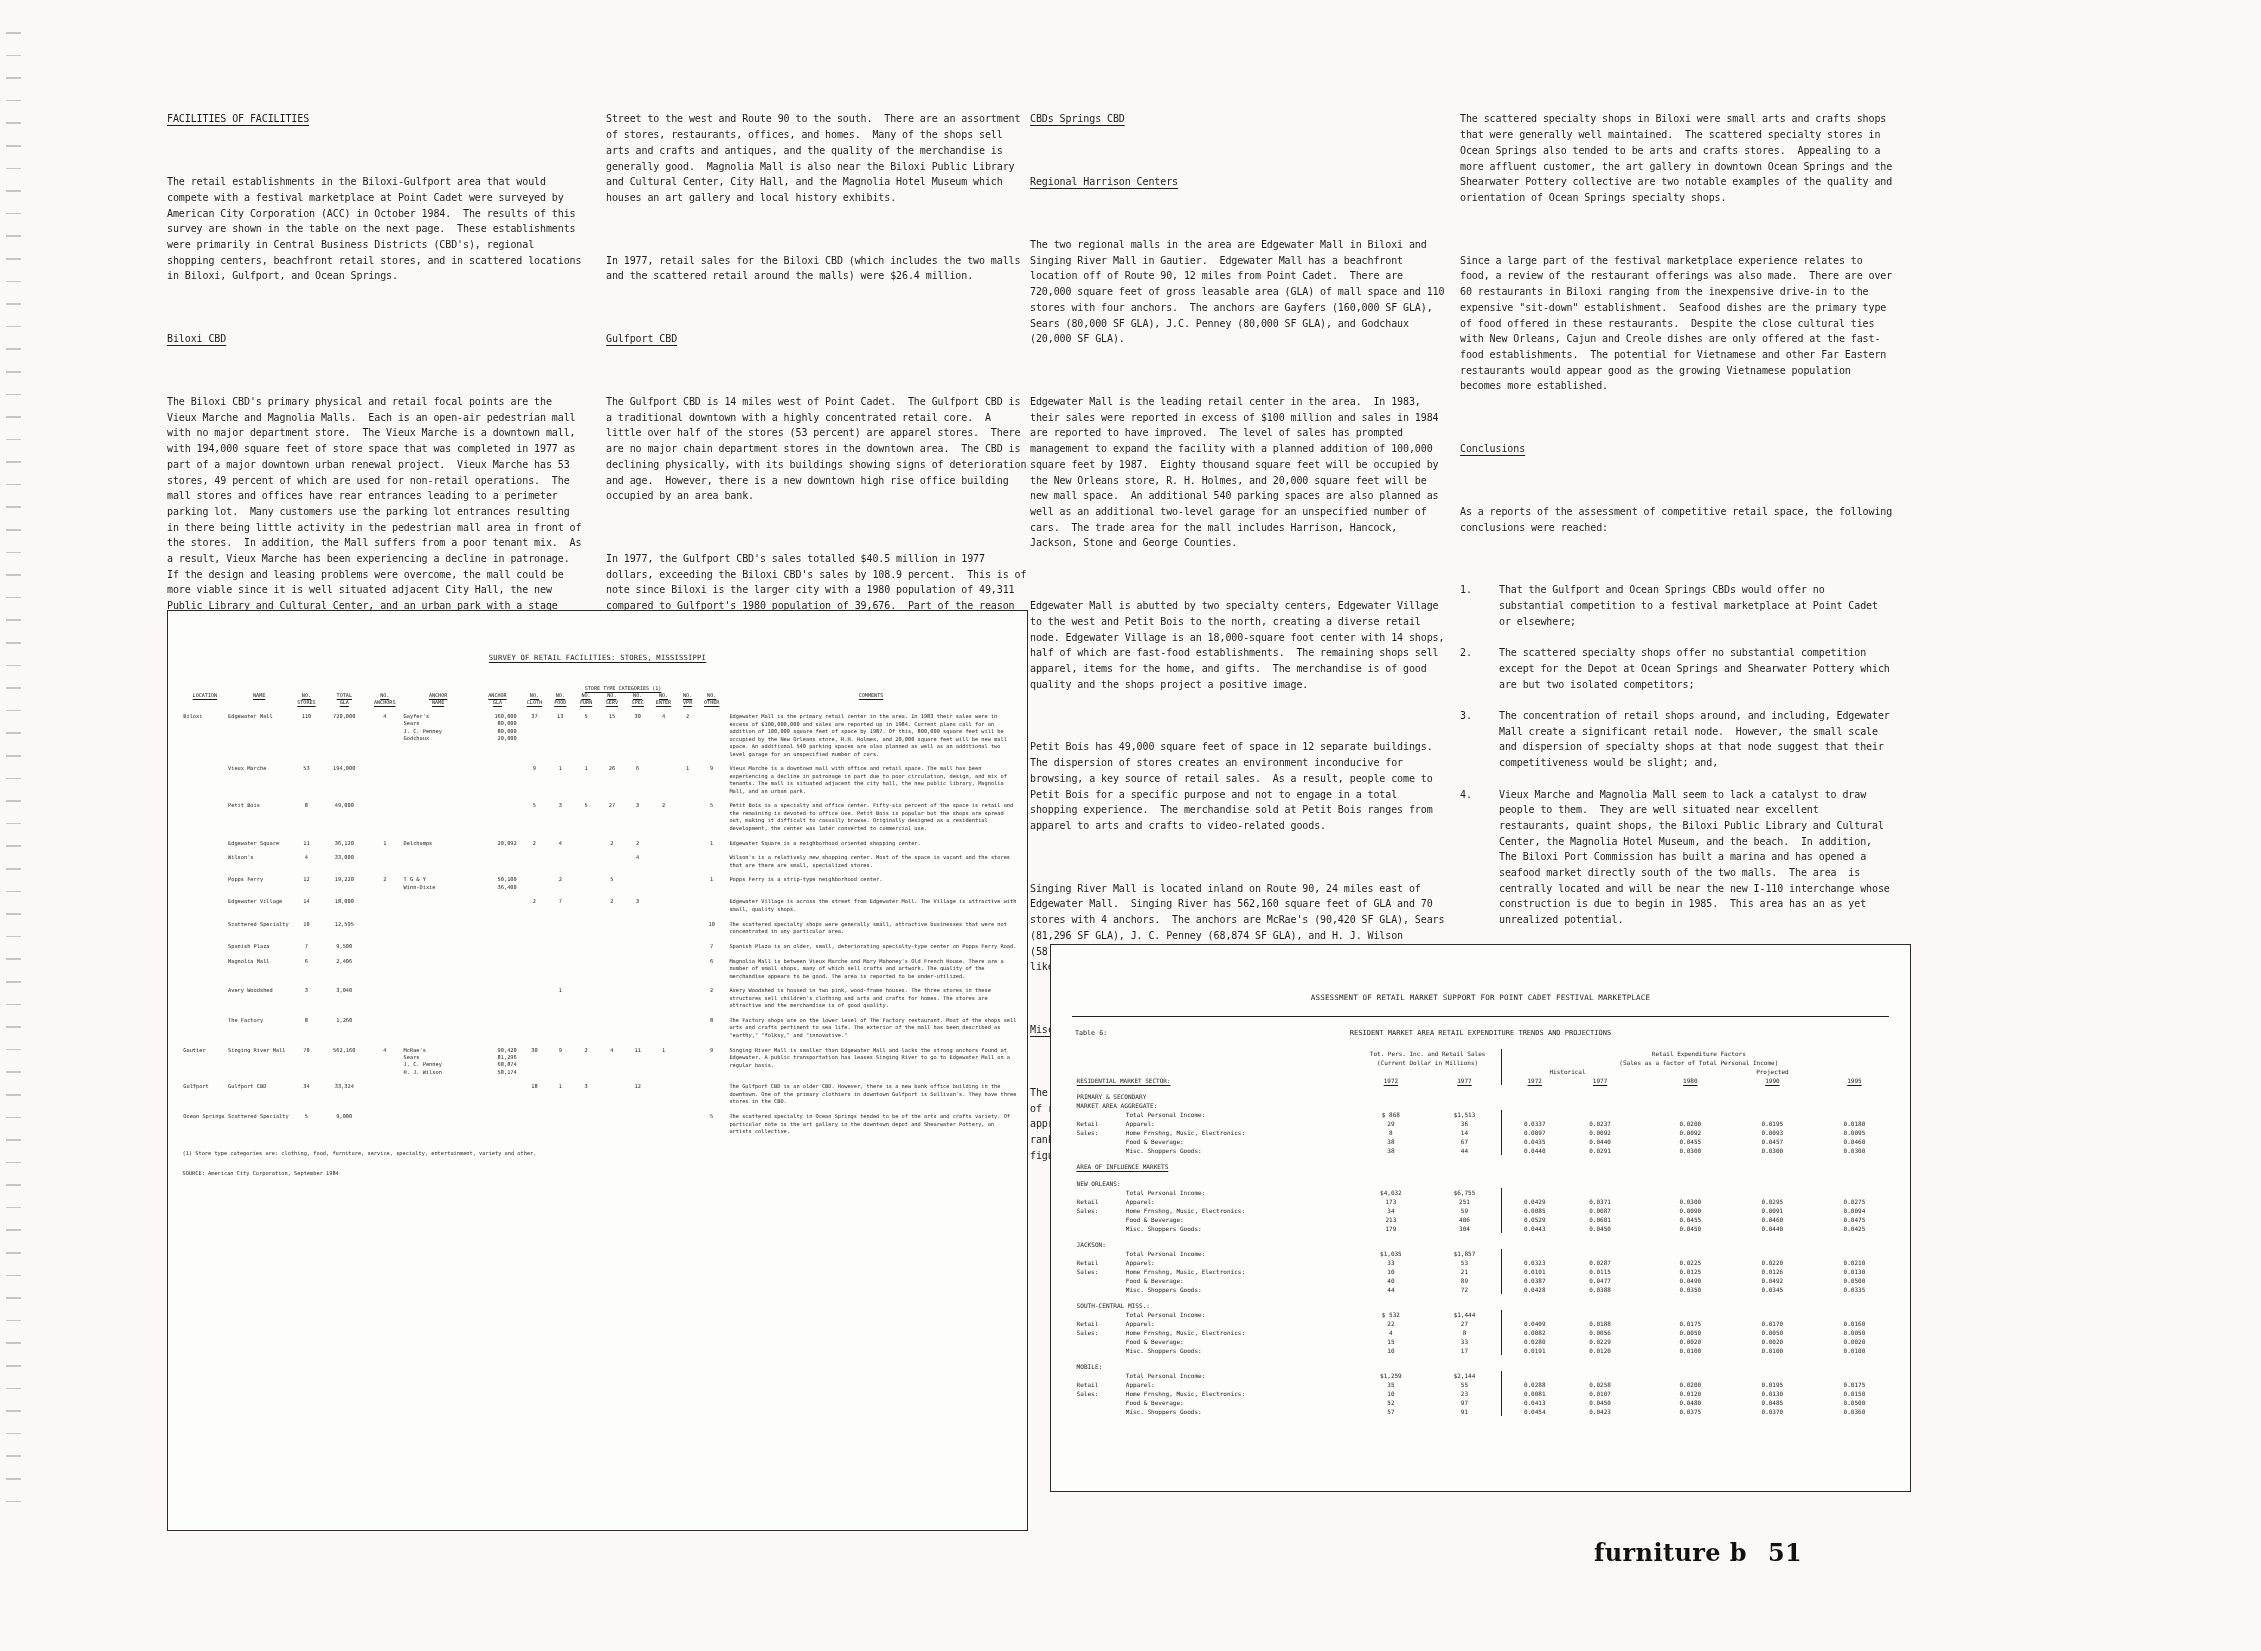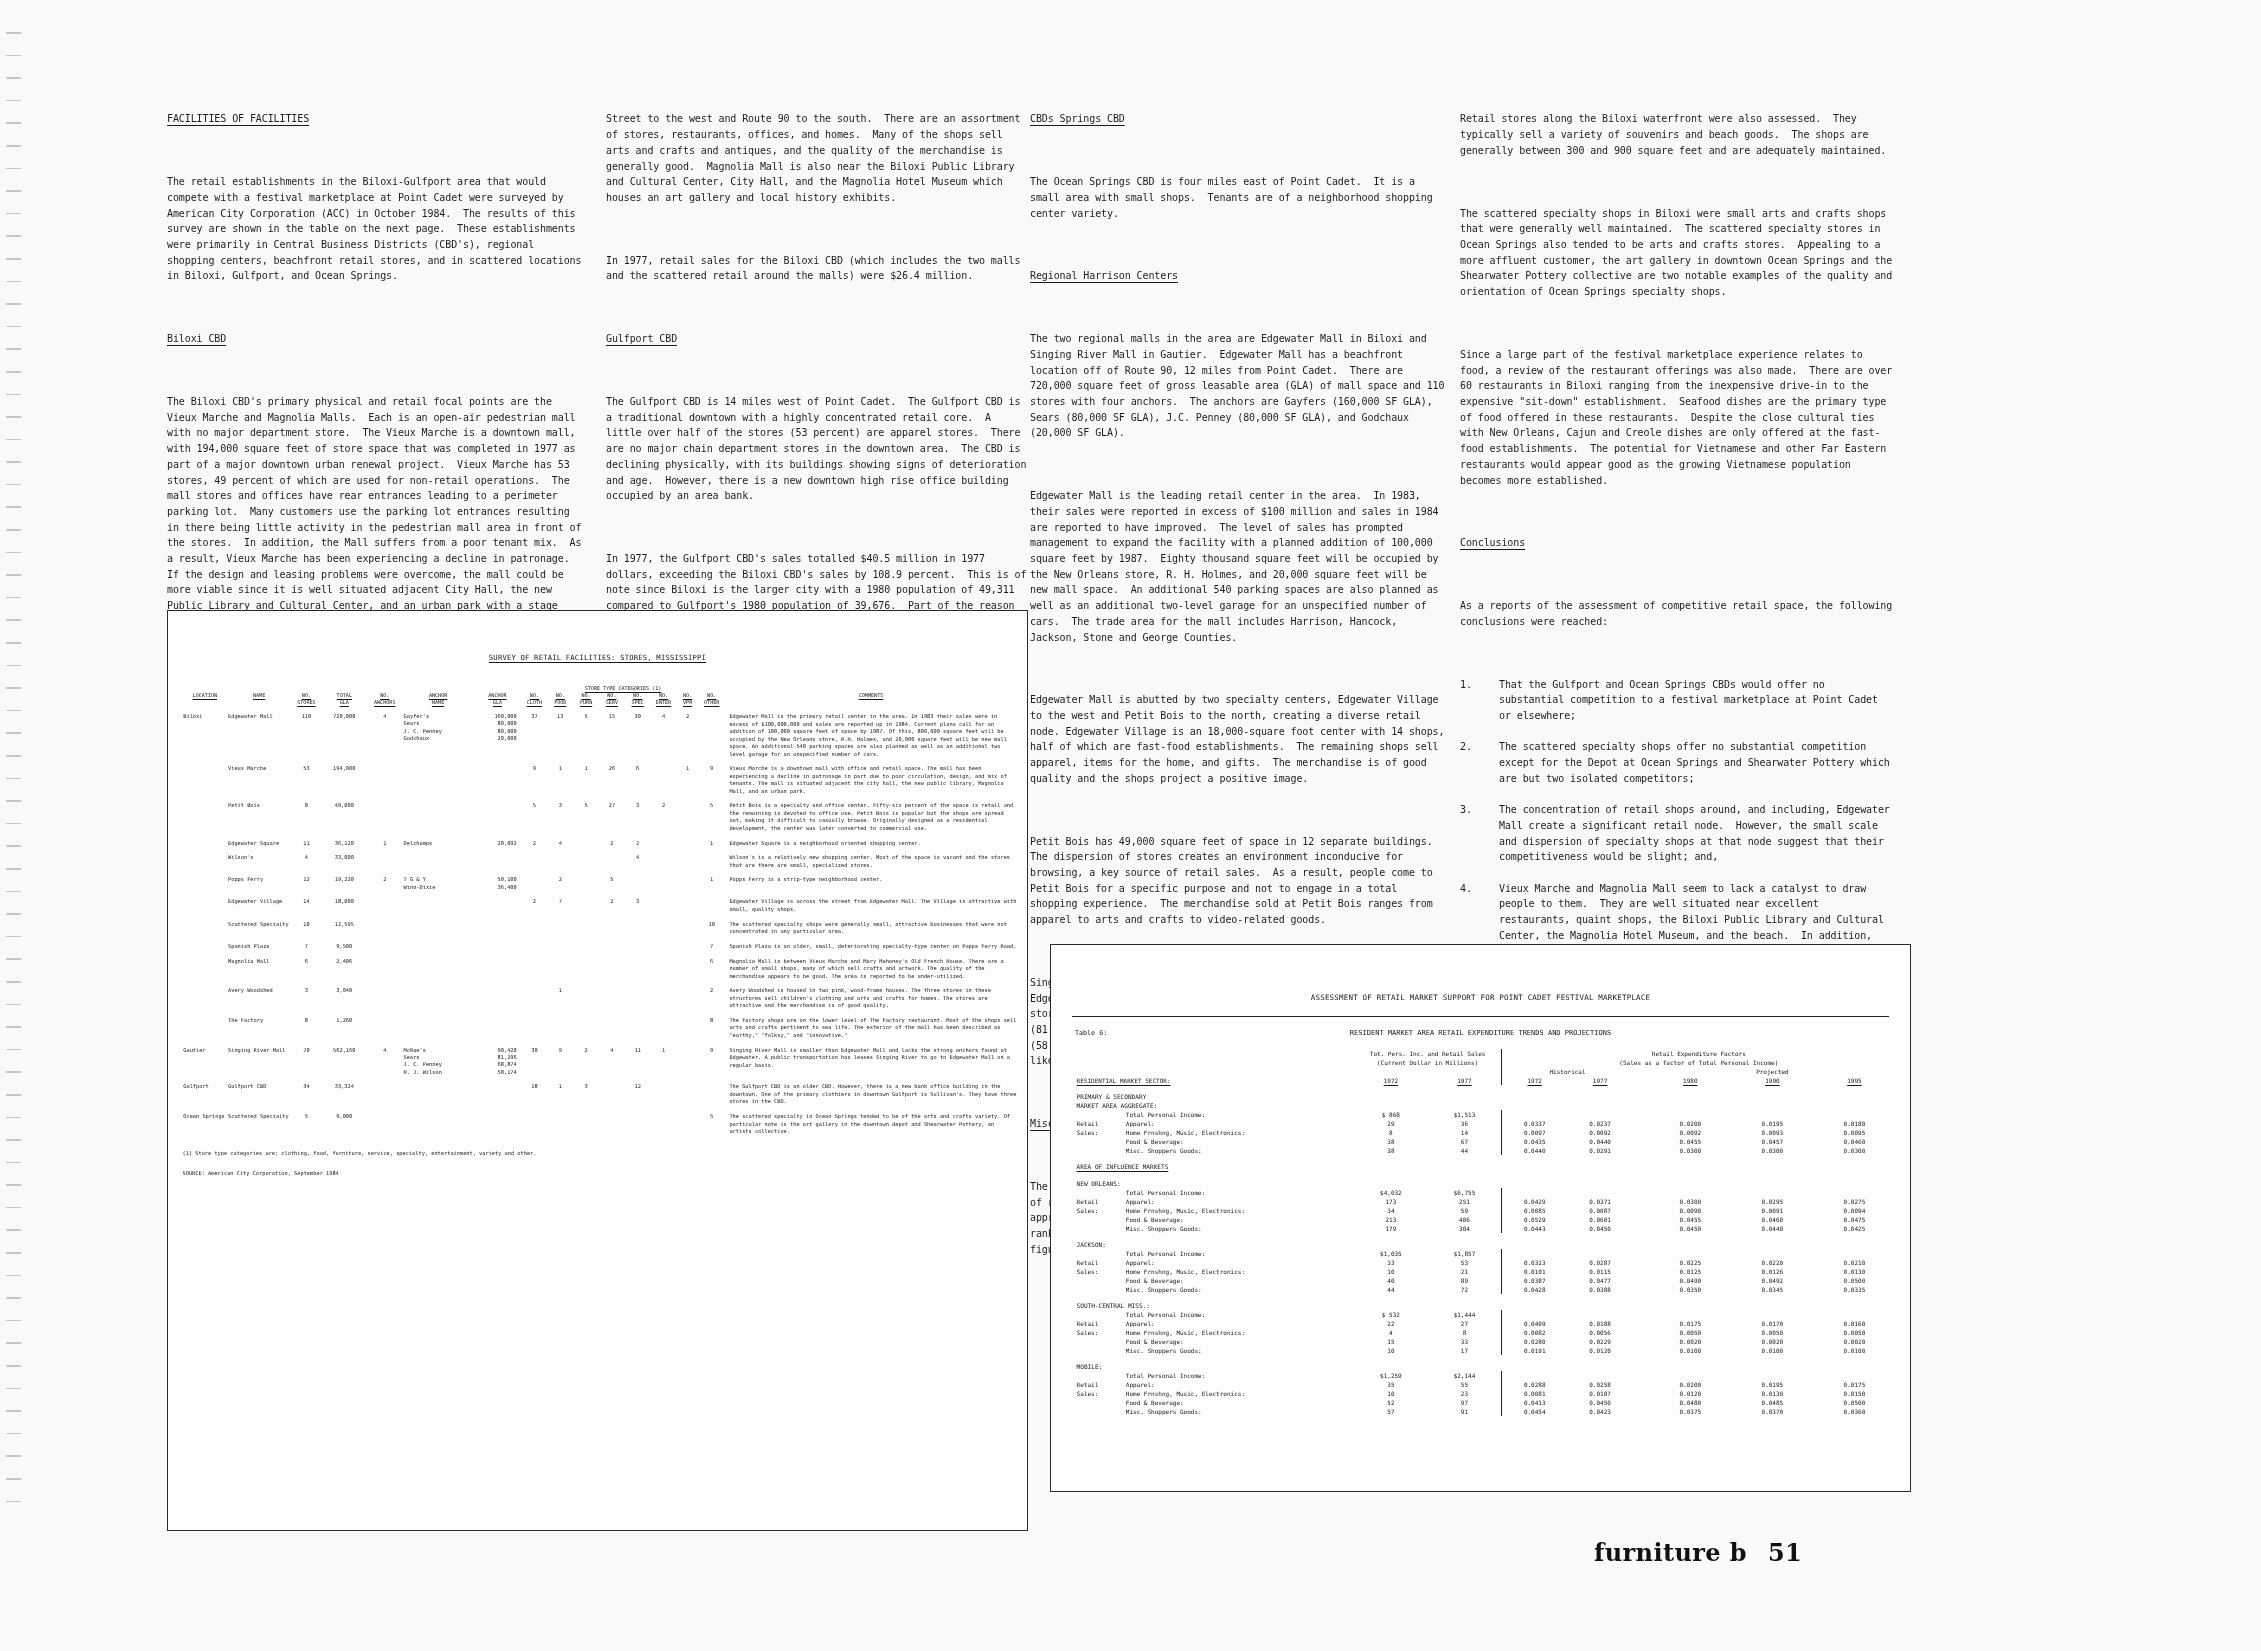--- a/index.html
+++ b/index.html
@@ -184,33 +184,31 @@
   <div class="col c2">
     <p class="para">Street to the west and Route 90 to the south.  There are an assortment of stores, restaurants, offices, and homes.  Many of the shops sell arts and crafts and antiques, and the quality of the merchandise is generally good.  Magnolia Mall is also near the Biloxi Public Library and Cultural Center, City Hall, and the Magnolia Hotel Museum which houses an art gallery and local history exhibits.</p>
     <p class="para">In 1977, retail sales for the Biloxi CBD (which includes the two malls and the scattered retail around the malls) were $26.4 million.</p>
     <span class="hd">Gulfport CBD</span>
     <p class="para">The Gulfport CBD is 14 miles west of Point Cadet.  The Gulfport CBD is a traditional downtown with a highly concentrated retail core.  A little over half of the stores (53 percent) are apparel stores.  There are no major chain department stores in the downtown area.  The CBD is declining physically, with its buildings showing signs of deterioration and age.  However, there is a new downtown high rise office building occupied by an area bank.</p>
     <p class="para">In 1977, the Gulfport CBD's sales totalled $40.5 million in 1977 dollars, exceeding the Biloxi CBD's sales by 108.9 percent.  This is of note since Biloxi is the larger city with a 1980 population of 49,311 compared to Gulfport's 1980 population of 39,676.  Part of the reason for Gulfport's greater sales can no doubt be attributed to the presence of better quality stores in a less disperse, more traditional downtown environment.</p>
   </div>
 
   <div class="col c3">
     <span class="hd">CBDs Springs CBD</span>
-    <p class="para">The Ocean Springs CBD is four miles east of Point Cadet.  It is a small area with small shops.  Tenants are of a neighborhood shopping center variety.</p>
     <span class="hd">Regional Harrison Centers</span>
     <p class="para">The two regional malls in the area are Edgewater Mall in Biloxi and Singing River Mall in Gautier.  Edgewater Mall has a beachfront location off of Route 90, 12 miles from Point Cadet.  There are 720,000 square feet of gross leasable area (GLA) of mall space and 110 stores with four anchors.  The anchors are Gayfers (160,000 SF GLA), Sears (80,000 SF GLA), J.C. Penney (80,000 SF GLA), and Godchaux (20,000 SF GLA).</p>
     <p class="para">Edgewater Mall is the leading retail center in the area.  In 1983, their sales were reported in excess of $100 million and sales in 1984 are reported to have improved.  The level of sales has prompted management to expand the facility with a planned addition of 100,000 square feet by 1987.  Eighty thousand square feet will be occupied by the New Orleans store, R. H. Holmes, and 20,000 square feet will be new mall space.  An additional 540 parking spaces are also planned as well as an additional two-level garage for an unspecified number of cars.  The trade area for the mall includes Harrison, Hancock, Jackson, Stone and George Counties.</p>
     <p class="para">Edgewater Mall is abutted by two specialty centers, Edgewater Village to the west and Petit Bois to the north, creating a diverse retail node. Edgewater Village is an 18,000-square foot center with 14 shops, half of which are fast-food establishments.  The remaining shops sell apparel, items for the home, and gifts.  The merchandise is of good quality and the shops project a positive image.</p>
     <p class="para">Petit Bois has 49,000 square feet of space in 12 separate buildings. The dispersion of stores creates an environment inconducive for browsing, a key source of retail sales.  As a result, people come to Petit Bois for a specific purpose and not to engage in a total shopping experience.  The merchandise sold at Petit Bois ranges from apparel to arts and crafts to video-related goods.</p>
     <p class="para">Singing River Mall is located inland on Route 90, 24 miles east of Edgewater Mall.  Singing River has 562,160 square feet of GLA and 70 stores with 4 anchors.  The anchors are McRae's (90,420 SF GLA), Sears (81,296 SF GLA), J. C. Penney (68,874 SF GLA), and H. J. Wilson (58,174 SF GLA).  Singing River lacks a major, large department store like Gayfer's at Edgewater Mall.</p>
     <span class="hd">Miscellaneous Other Retailing</span>
     <p class="para">The Post Exchange (P-X) at Keesler Air Force Base reports total sales of retail merchandise and eating and drinking establishments to be approximately $31 million for last year.  This level of sales would rank it as close to the Biloxi CBD in terms of total size.  This sales figure</p>
   </div>
 
   <div class="col c4">
-    <p class="para">Retail stores along the Biloxi waterfront were also assessed.  They typically sell a variety of souvenirs and beach goods.  The shops are generally between 300 and 900 square feet and are adequately maintained.</p>
     <p class="para">The scattered specialty shops in Biloxi were small arts and crafts shops that were generally well maintained.  The scattered specialty stores in Ocean Springs also tended to be arts and crafts stores.  Appealing to a more affluent customer, the art gallery in downtown Ocean Springs and the Shearwater Pottery collective are two notable examples of the quality and orientation of Ocean Springs specialty shops.</p>
     <p class="para">Since a large part of the festival marketplace experience relates to food, a review of the restaurant offerings was also made.  There are over 60 restaurants in Biloxi ranging from the inexpensive drive-in to the expensive "sit-down" establishment.  Seafood dishes are the primary type of food offered in these restaurants.  Despite the close cultural ties with New Orleans, Cajun and Creole dishes are only offered at the fast-food establishments.  The potential for Vietnamese and other Far Eastern restaurants would appear good as the growing Vietnamese population becomes more established.</p>
     <span class="hd">Conclusions</span>
     <p class="para">As a reports of the assessment of competitive retail space, the following conclusions were reached:</p>
     <ol class="concl" id="conclusions-list"><li><span class="num">1.</span><span>That the Gulfport and Ocean Springs CBDs would offer no substantial competition to a festival marketplace at Point Cadet or elsewhere;</span></li><li><span class="num">2.</span><span>The scattered specialty shops offer no substantial competition except for the Depot at Ocean Springs and Shearwater Pottery which are but two isolated competitors;</span></li><li><span class="num">3.</span><span>The concentration of retail shops around, and including, Edgewater Mall create a significant retail node.  However, the small scale and dispersion of specialty shops at that node suggest that their competitiveness would be slight; and,</span></li><li><span class="num">4.</span><span>Vieux Marche and Magnolia Mall seem to lack a catalyst to draw people to them.  They are well situated near excellent restaurants, quaint shops, the Biloxi Public Library and Cultural Center, the Magnolia Hotel Museum, and the beach.  In addition, The Biloxi Port Commission has built a marina and has opened a seafood market directly south of the two malls.  The area  is centrally located and will be near the new I-110 interchange whose construction is due to begin in 1985.  This area has an as yet unrealized potential.</span></li></ol>
     <span class="hd">RETAIL EXPENDITURES</span>
     <span class="hd">Resident Market</span>
     <p class="para">The top portion of Table 6 shows historical and projected expenditure factors for the aggregate of the primary and secondary market areas.</p>
   </div>
 

